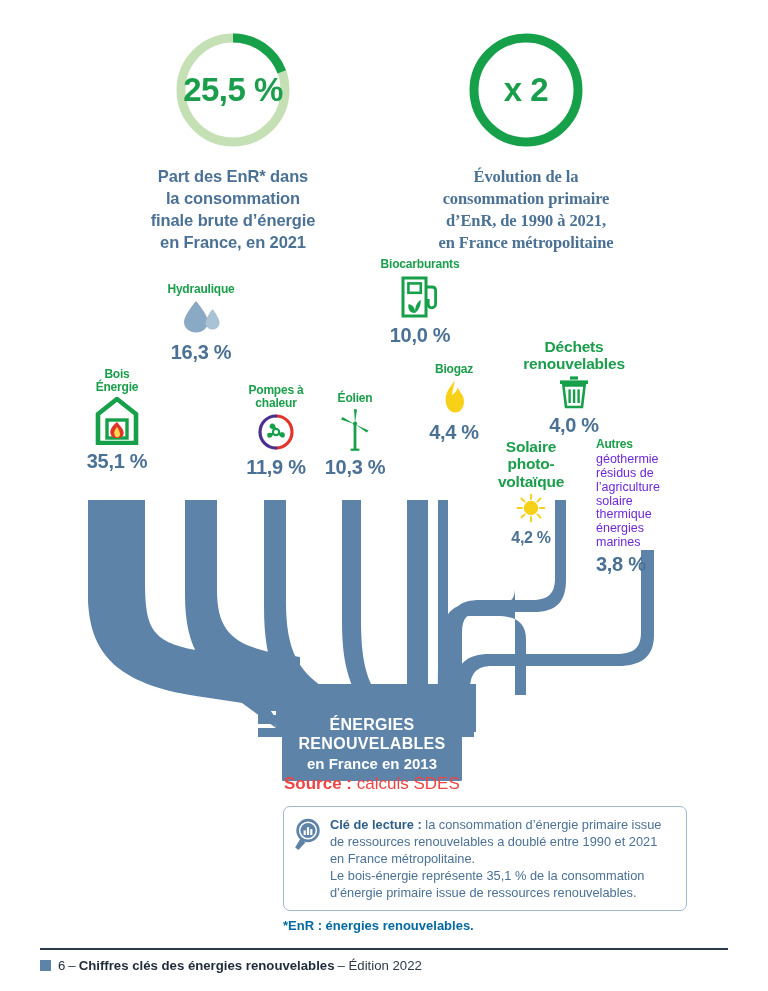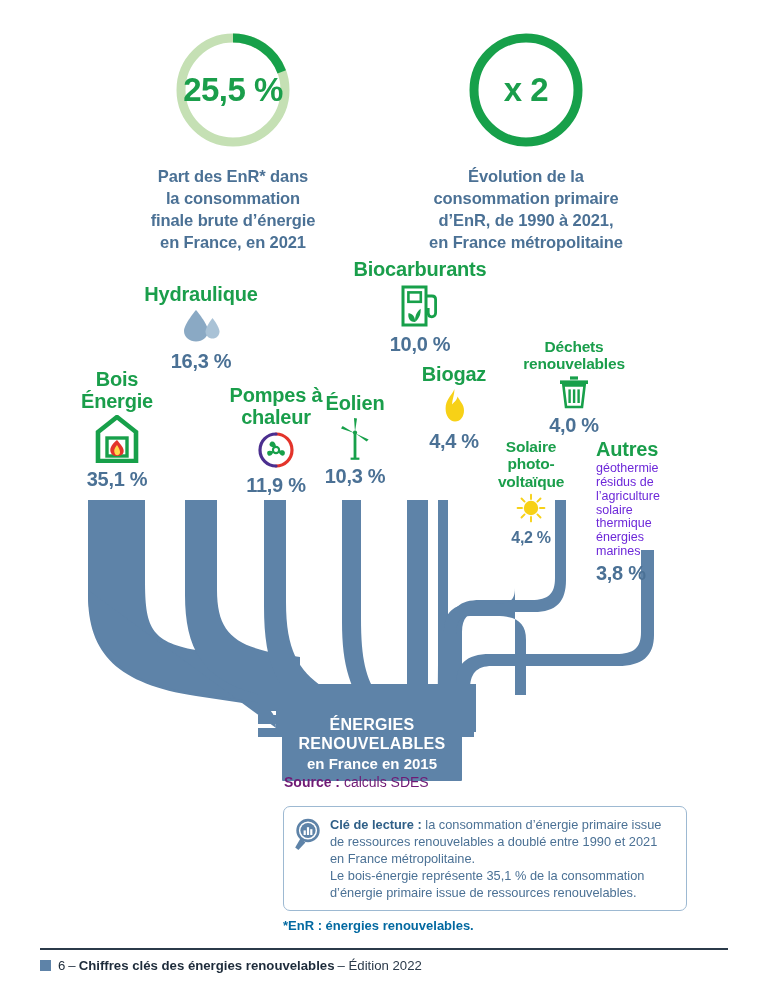--- a/index.html
+++ b/index.html
@@ -36,21 +36,21 @@
 
   
   .lab{
     position:absolute;
     text-align:center;
     line-height:1.12;
   }
   .lab .name{
     color:#1a9e4b;
     font-weight:700;
-    font-size:20px;
+    font-size:12px;
     letter-spacing:-0.2px;
     display:block;
   }
   .lab .name.sm{font-size:15.5px;}
   .lab .pct{
     color:#4b7195;
     font-weight:700;
     font-size:20px;
     display:block;
     letter-spacing:-0.3px;
@@ -75,22 +75,22 @@
     text-align:center;
     font-weight:700;
     border-radius:1px;
   }
   .plate .l1{font-size:16px;letter-spacing:0.3px;display:block;line-height:1.18;}
   .plate .l2{font-size:16px;letter-spacing:0.3px;display:block;line-height:1.18;}
   .plate .l3{font-size:15px;display:block;line-height:1.3;}
 
   .source{
     position:absolute;
-    font-size:14px;
-    color:#701a75;
+    font-size:17px;
+    color:#ef4444;
     font-weight:400;
   }
   .source b{font-weight:700;}
 
   
   .keybox{
     position:absolute;
     border:1.4px solid #9db9d2;
     border-radius:7px;
     box-sizing:border-box;
@@ -143,21 +143,21 @@
 en France, en 2021</div>
   </div>
 
   <div class="kpi" style="left:398px;top:28px;width:256px;">
     <div class="ring-wrap" style="width:124px;height:124px;">
       <svg width="124" height="124" viewBox="0 0 124 124">
         <circle cx="62" cy="62" r="52" fill="none" stroke="#17a04a" stroke-width="9"></circle>
       </svg>
       <div class="ring-value">x 2</div>
     </div>
-    <div class="ring-label" style="white-space:pre-line;">Évolution de la
+    <div class="ring-label" style="white-space:pre-line;font-family:Liberation Serif, serif;">Évolution de la
 consommation primaire
 d’EnR, de 1990 à 2021,
 en France métropolitaine</div>
   </div>
 
   <svg class="abs" style="left:0;top:250px;" width="768" height="540" viewBox="0 0 768 540">
     <g fill="#5e83a8">
 
       <path d="M88,250 L145,250 L145,330 C145,376 150,392 196,400 L290,414 L290,460 L196,446 C118,434 88,404 88,345 Z"></path>
 
@@ -339,21 +339,21 @@
 solaire
 thermique
 énergies
 marines</span>
     <span class="pct" style="text-align:left;margin-top:3px;">3,8 %</span>
   </div>
 
   <div class="plate" style="left:282px;top:709px;width:168px;padding:7px 6px 8px 6px;">
     <span class="l1">ÉNERGIES</span>
     <span class="l2">RENOUVELABLES</span>
-    <span class="l3">en France en 2015</span>
+    <span class="l3">en France en 2013</span>
   </div>
 
   <div class="source" style="left:284px;top:774px;">
     <b>Source :</b><span> calculs SDES</span>
   </div>
 
   <div class="keybox" style="left:283px;top:806px;width:404px;">
     <span class="mag">
       <svg width="30" height="34" viewBox="0 0 30 34">
         <circle cx="15" cy="12.5" r="10.4" fill="none" stroke="#5e83a8" stroke-width="2.6"></circle>

